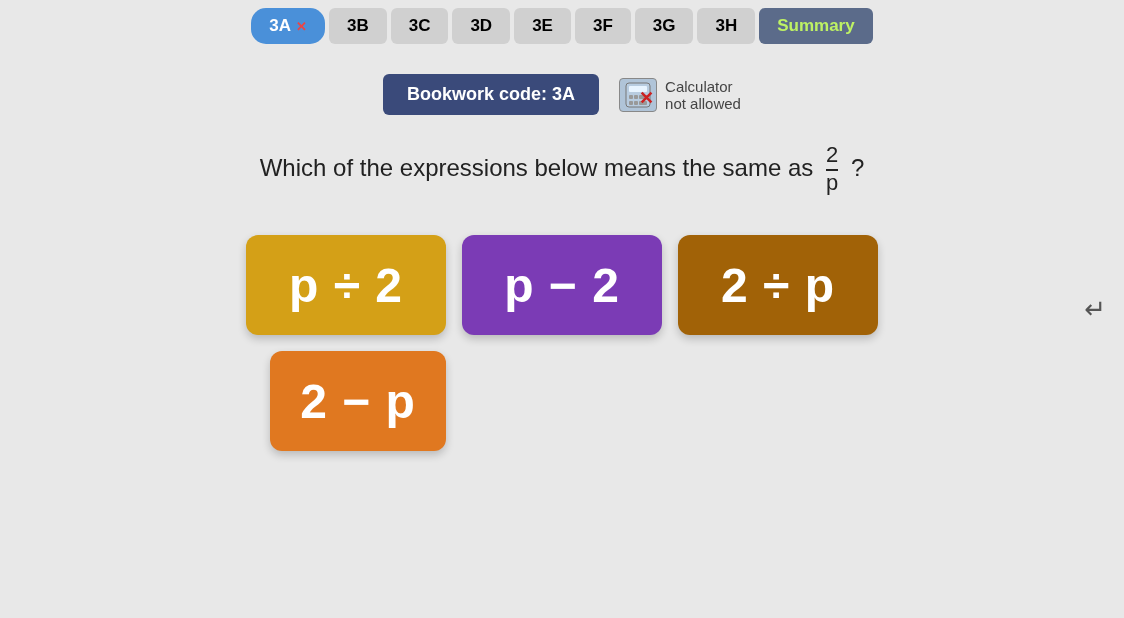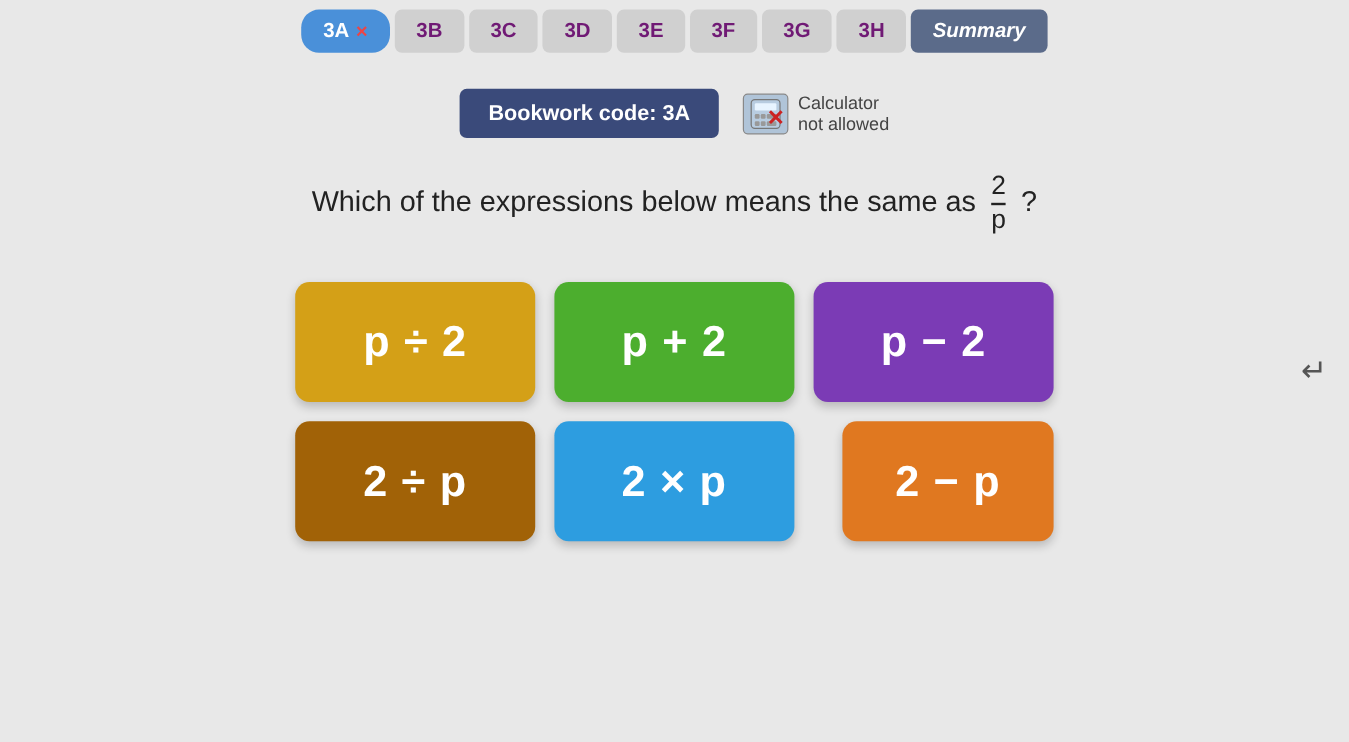--- a/index.html
+++ b/index.html
@@ -21,38 +21,37 @@
       padding-top: 8px;
       gap: 4px;
     }
 
     .tab {
       padding: 8px 18px;
       border-radius: 6px;
       font-size: 17px;
       font-weight: 600;
       cursor: pointer;
-      color: #701a75;
+      color: #000000;
       background: #d0d0d0;
       border: none;
       display: flex;
       align-items: center;
       gap: 5px;
     }
 
     .tab.active {
       background: #4a90d9;
       color: white;
       border-radius: 15px;
     }
 
     .tab.summary {
       background: #5b6b8a;
-      color: #ffffff;
-      font-style: italic;
+      color: #bef264;
     }
 
     .tab-close {
       font-size: 13px;
       color: #e44;
       font-weight: bold;
     }
 
     
     .main-content {
@@ -121,21 +120,21 @@
       display: grid;
       grid-template-columns: repeat(3, 200px);
       grid-template-rows: repeat(2, 100px);
       gap: 16px;
     }
 
     .answer-btn {
       border-radius: 12px;
       border: none;
       cursor: pointer;
-      font-size: 36px;
+      font-size: 48px;
       font-weight: 700;
       color: white;
       display: flex;
       align-items: center;
       justify-content: center;
       font-family: 'Arial', sans-serif;
       letter-spacing: 1px;
       box-shadow: 0 4px 8px rgba(0,0,0,0.2);
     }
 
@@ -201,21 +200,19 @@
     <span>Which of the expressions below means the same as</span>
     <span style="display:inline-flex;flex-direction:column;align-items:center;vertical-align:middle;margin:0 6px;font-size:22px;line-height:1.1;">
       <span style="border-bottom:2px solid #222;padding-bottom:2px;">2</span>
       <span>p</span>
     </span>
     <span>?</span>
   </div>
 
   <div class="answers-grid">
   <button class="answer-btn btn-yellow">p ÷ 2</button>
-      <button class="answer-btn btn-green">p + 2</button>
       <button class="answer-btn btn-purple">p − 2</button>
       <button class="answer-btn btn-pink">2 ÷ p</button>
-      <button class="answer-btn btn-blue">2 × p</button>
       <button class="answer-btn btn-orange">2 − p</button>
     </div>
 </div>
 
 <div class="cursor-arrow">↵</div>
 
 </body></html>

